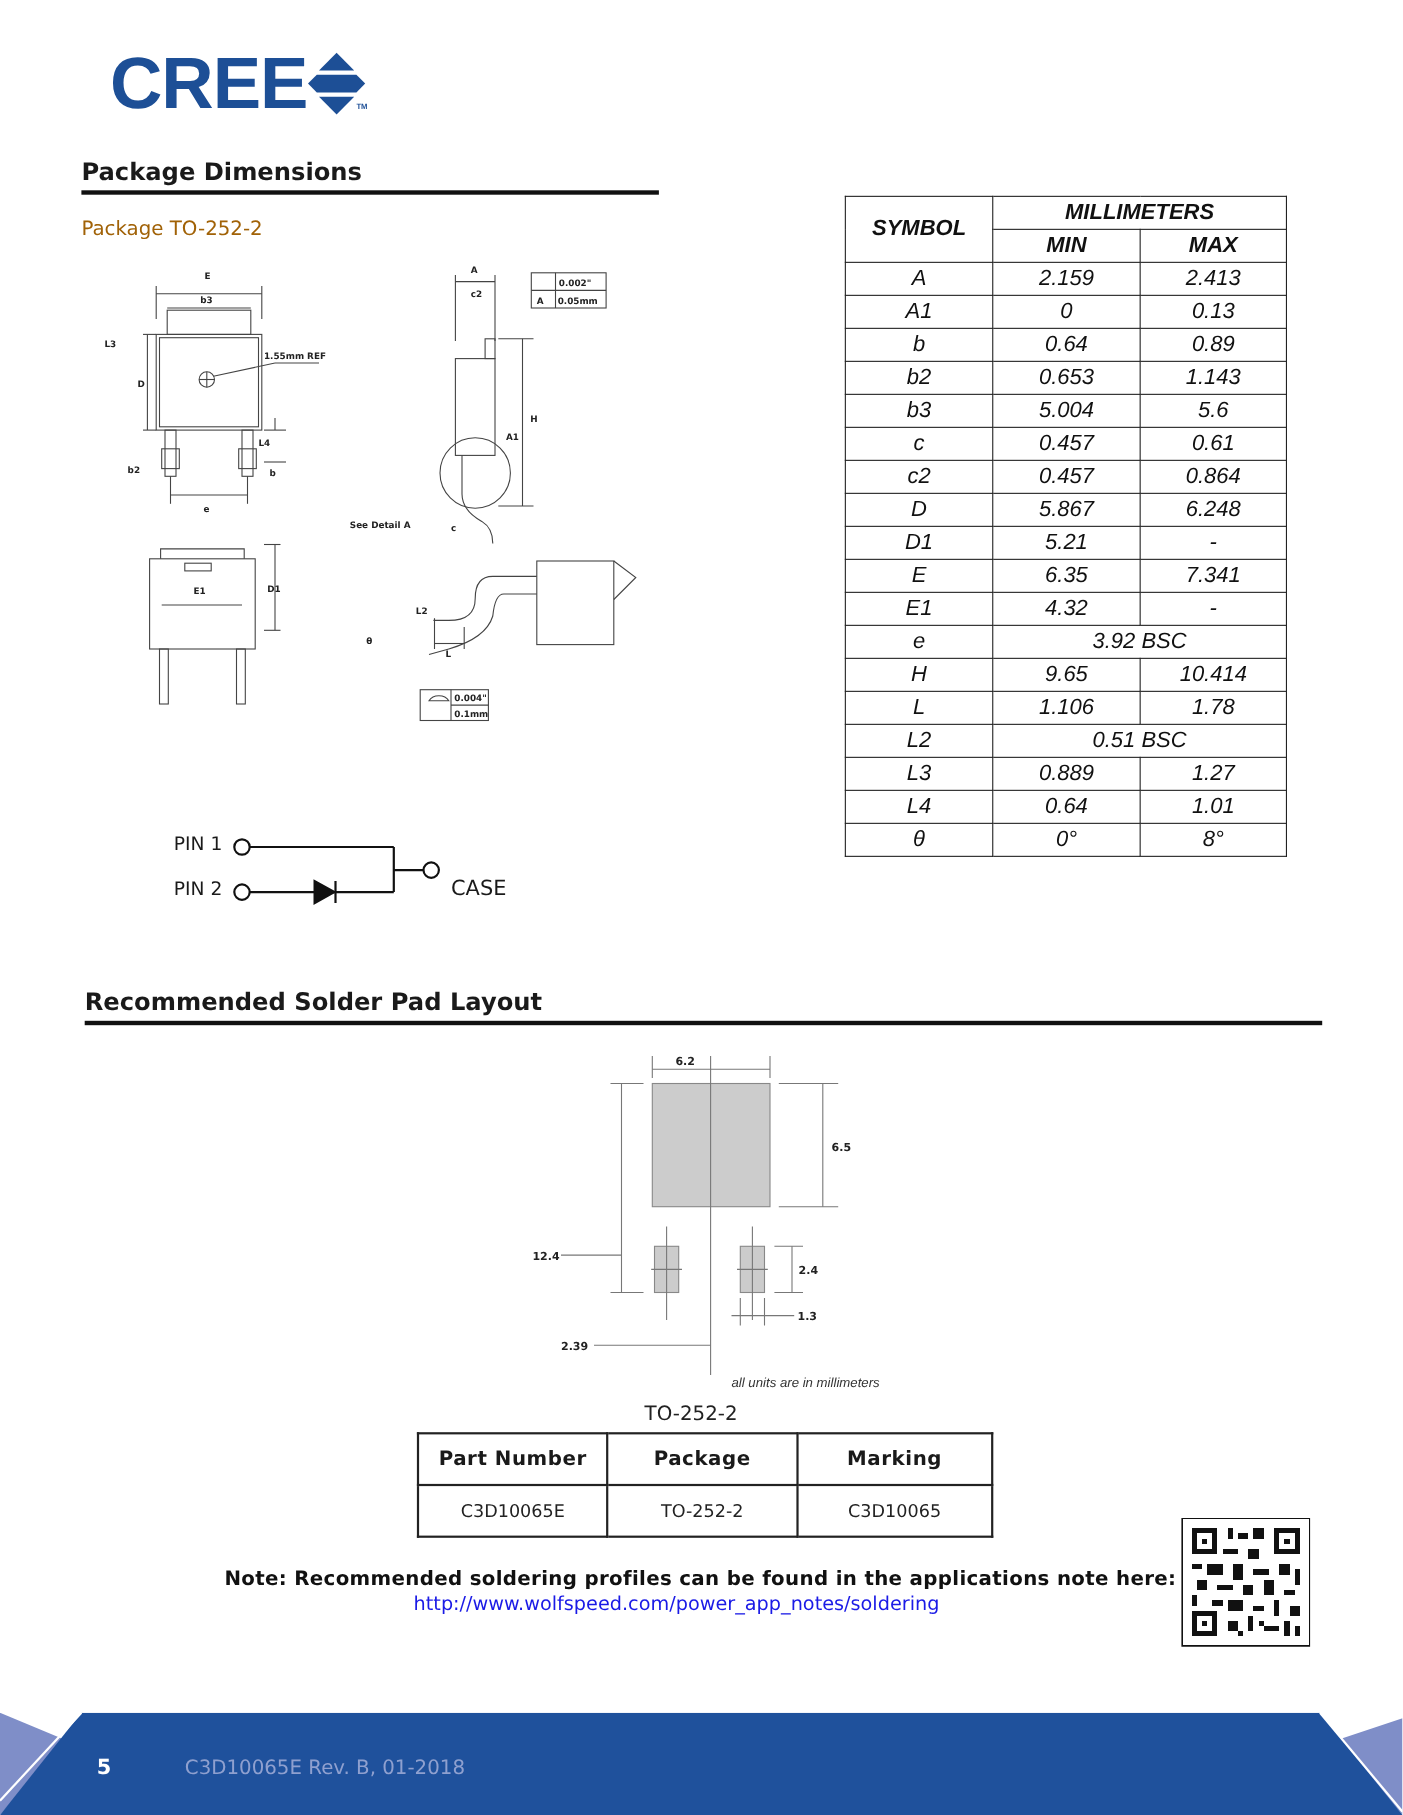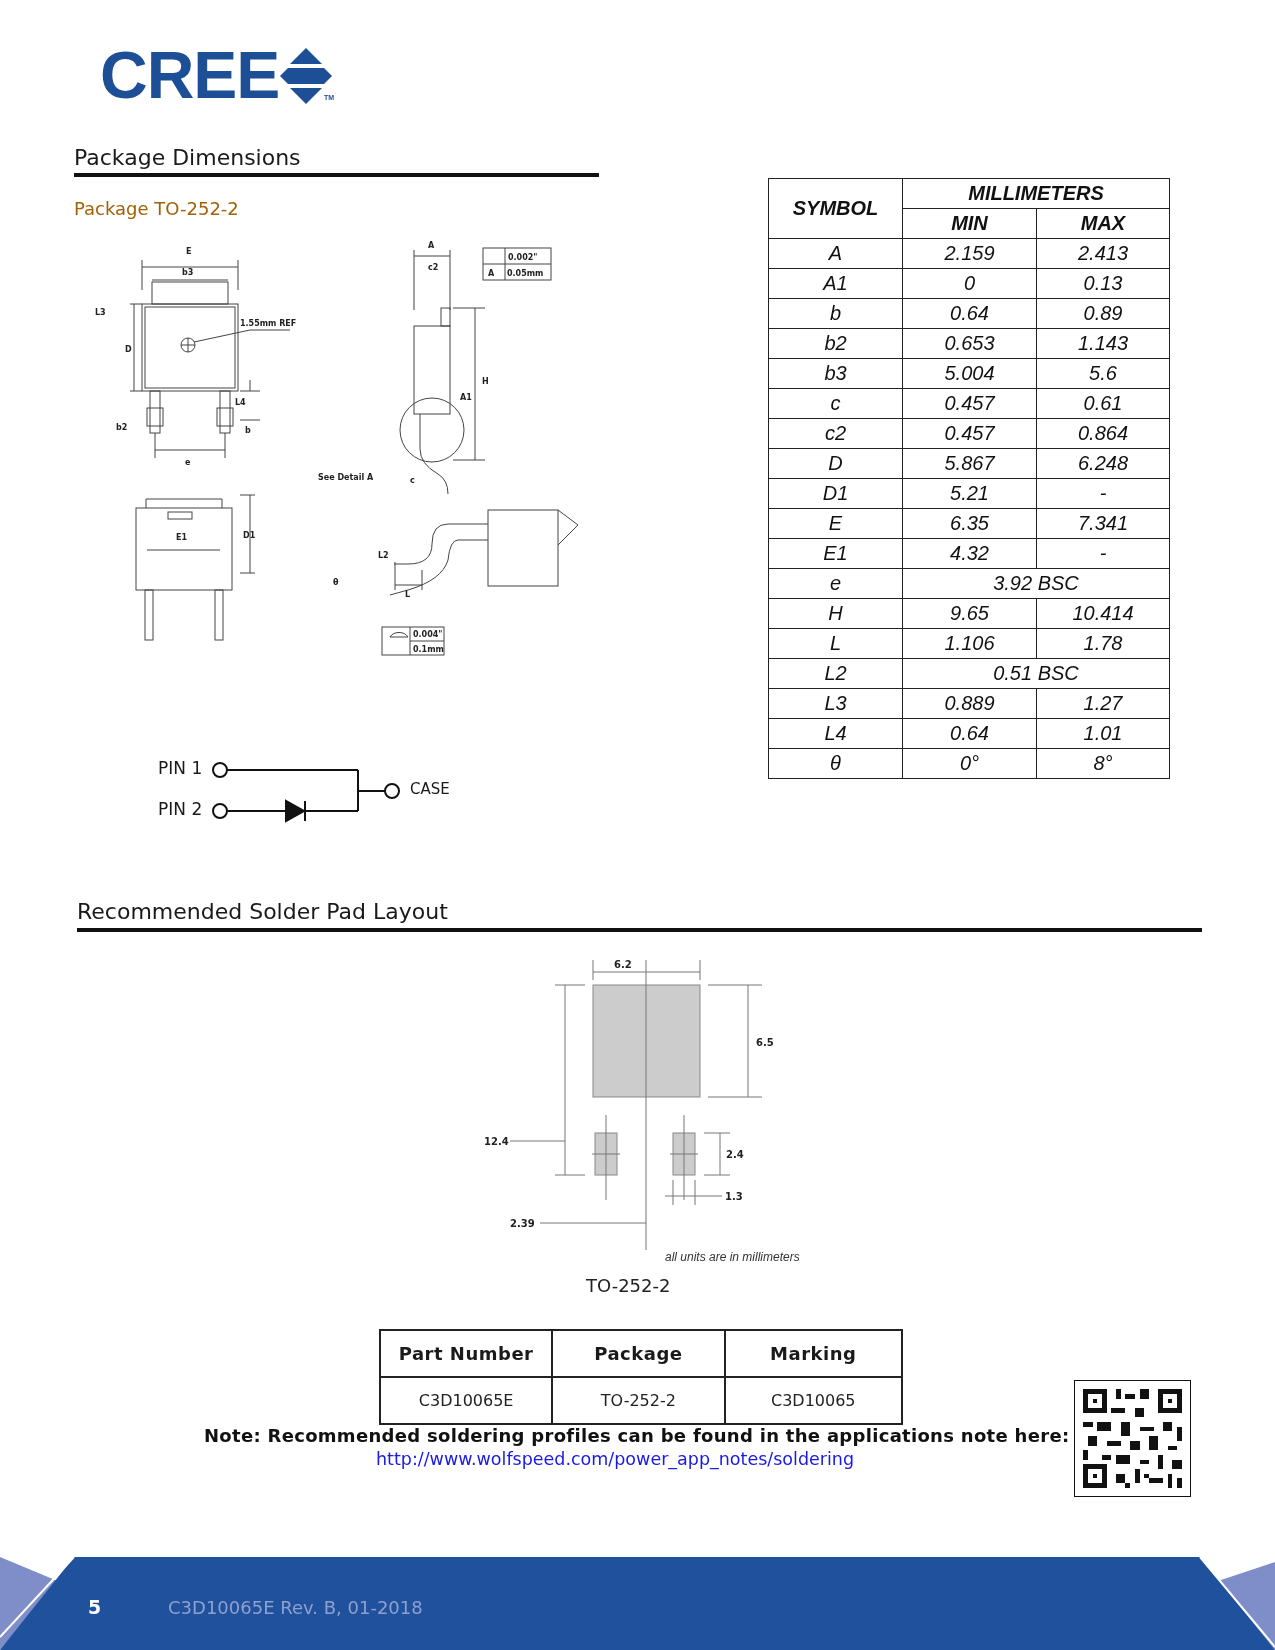--- a/index.html
+++ b/index.html
@@ -2,27 +2,27 @@
 <html><head>
 <meta charset="utf-8">
 <style>
   html, body { margin:0; padding:0; }
   body { width:1275px; height:1650px; position:relative; background:#ffffff; overflow:hidden;
          font-family:"DejaVu Sans", sans-serif; color:#1a1a1a; }
   .abs { position:absolute; }
   .logo { left:74px; top:44px; width:270px; height:62px; }
   .logo-text { font-family:"Liberation Sans", sans-serif; font-weight:bold; font-size:66px; color:#1d4f96;
                letter-spacing:-1px; line-height:62px; transform:scaleY(1.0);margin-left:26px; }
-  .section-title { font-family:"DejaVu Sans", sans-serif; font-weight:normal; font-size:22px; color:#1a1a1a; }
+  .section-title { font-family:"DejaVu Sans", sans-serif; font-weight:bold; font-size:22px; color:#1a1a1a; }
   .rule { background:#111; height:4px; }
   .subtitle { font-size:18px; color:#a16207; }
   table.dim { border-collapse:collapse; font-family:"Liberation Sans", sans-serif; font-size:20px;font-style:italic; }
   table.dim td, table.dim th { border:1.5px solid #222; text-align:center; height:29px; padding:0; color:#111; font-weight:normal;}
   table.dim th { font-weight:bold; }
-  table.parts { border-collapse:collapse; font-family:"DejaVu Sans", sans-serif;margin-top:27px; }
+  table.parts { border-collapse:collapse; font-family:"DejaVu Sans", sans-serif; }
   table.parts td, table.parts th { border:2px solid #222; text-align:center; height:45px; padding:0; }
   table.parts th { font-weight:bold; font-size:18px; letter-spacing:0.5px;}
   table.parts td { font-size:16px; color:#222; }
   .note { font-weight:bold; font-size:18px; color:#111; letter-spacing:0.3px; }
   .link { font-size:17.5px; color:#1a1ae6; }
   .footer { left:0; top:1557px; width:1275px; height:93px; }
   .page-num { font-weight:bold; font-size:19px; color:#ffffff; }
   .rev { font-size:18px; color:#8fa0cf; }
   svg text { font-family:"DejaVu Sans", sans-serif; }
 </style>
@@ -145,21 +145,21 @@
     <text x="315" y="357">L</text>
     <text x="243" y="345">θ</text>
     <text x="323" y="397">0.004"</text>
     <text x="323" y="412">0.1mm</text>
   </g>
 </svg>
 
 <div class="abs" style="left:150px;top:755px;width:320px;height:75px">
   <span class="abs" style="left:8px;top:3px;font-size:17px">PIN 1</span>
   <span class="abs" style="left:8px;top:44px;font-size:17px">PIN 2</span>
-  <span class="abs" style="left:260px;top:25px;font-size:15px">CASE</span>
+  <span class="abs" style="left:260px;top:42px;font-size:19px">CASE</span>
   <svg class="abs" style="left:0;top:0" width="320" height="75" stroke="#111" stroke-width="2" fill="none">
     <circle cx="70" cy="15" r="7"></circle>
       <line x1="77" y1="15" x2="208" y2="15"></line>
     <circle cx="70" cy="56" r="7"></circle>
       <line x1="77" y1="56" x2="208" y2="56"></line>
     <polygon points="136,46 136,66 154,56" fill="#111"></polygon>
       <line x1="155" y1="46" x2="155" y2="66"></line>
     <line x1="208" y1="15" x2="208" y2="56"></line>
       <line x1="208" y1="36" x2="235" y2="36"></line>
     <circle cx="242" cy="36" r="7"></circle>

